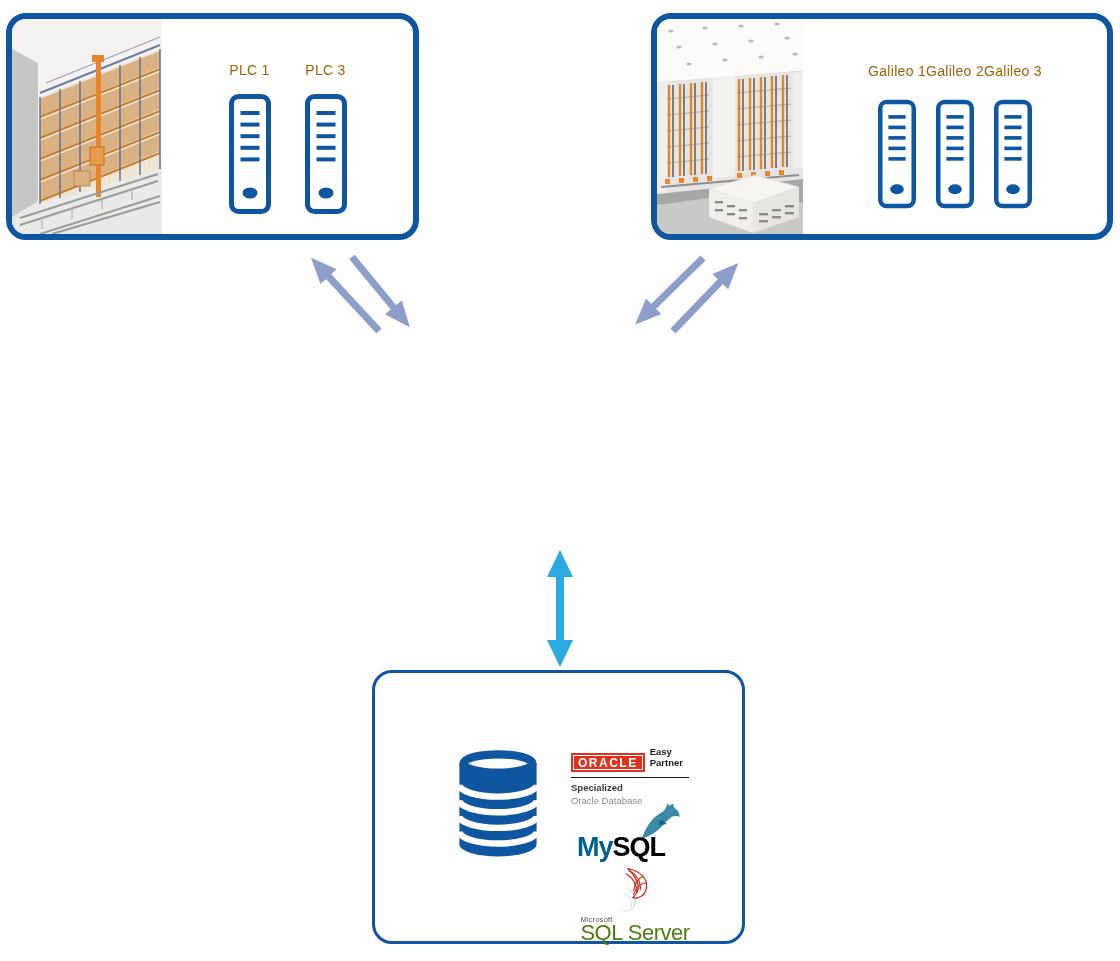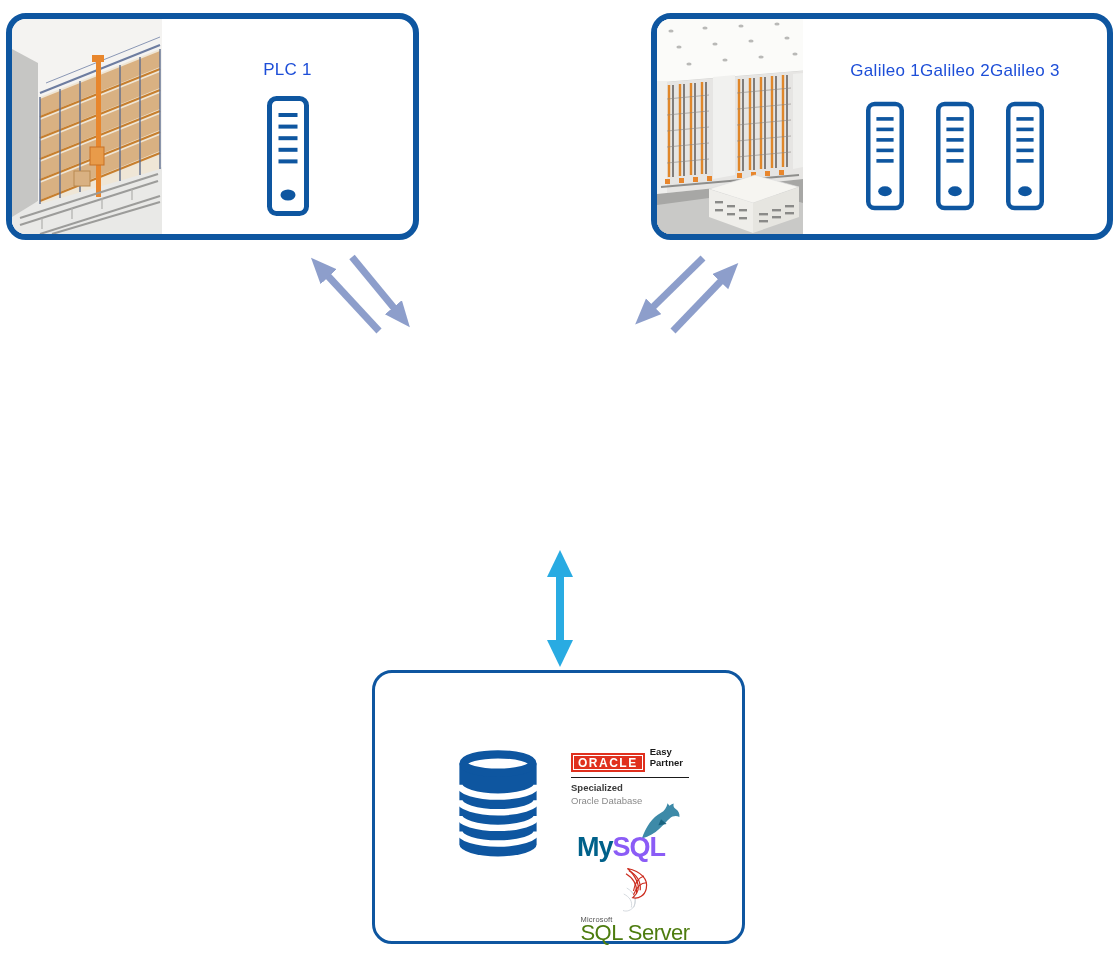--- a/index.html
+++ b/index.html
@@ -14,21 +14,21 @@
   #wcs-box { left:373px; top:347px; width:374px; height:190px; border-width:5px; border-radius:18px; flex-direction:column; align-items:center; overflow:visible; }
   #wms-box { left:372px; top:670px; width:373px; height:274px; border-width:3px; flex-direction:column; overflow:visible; }
 
   .warehouse-img { flex:0 0 auto; height:100%; }
   .warehouse-img svg { display:block; height:100%; }
 
   .units { flex:1; display:flex; justify-content:center; align-items:center; }
   #plc-box .units { gap:34px; }
   #galileo-box .units { }
   .unit { display:flex; flex-direction:column; align-items:center; gap:16px; }
-  .unit-label { font-size:17px; letter-spacing:.3px; color:#1d4ed8; white-space:nowrap;margin-top:23px; }
+  .unit-label { font-size:14px; letter-spacing:.3px; color:#a16207; white-space:nowrap;margin-top:23px; }
 
   .box-title { font-size:19px; letter-spacing:.5px; color:#3a3a3a; text-align:center; }
   #wcs-box .box-title { margin-top:15px; }
   #wcs-box .wcs-icon { margin-top:12px; }
   #wms-box .box-title { margin-top:13px; }
 
   
   .wms-inner { position:absolute; inset:0; }
   .db-icon   { position:absolute; left:77px;  top:74px;  width:92px;  height:114px; }
   .oracle-block { position:absolute; left:196px; top:70px; width:128px; }
@@ -37,21 +37,21 @@
                 padding:4px 7px 3px; outline:1px solid #fff; outline-offset:-3px; line-height:1; align-self:flex-start;margin-top:10px; }
   .oracle-badge { display:flex; flex-direction:column; justify-content:center; font-size:9.5px; font-weight:bold; color:#1a1a1a; line-height:1.15; }
   .oracle-rule { border-top:1.5px solid #1a1a1a; margin:5px 0 4px; width:118px; }
   .oracle-sub1 { font-size:9.5px; font-weight:bold; color:#3a3a3a; }
   .oracle-sub2 { font-size:9.5px; color:#8a8a8a; margin-top:2px; }
 
   .mysql-block { position:absolute; left:200px; top:128px; width:126px; height:60px; }
   .mysql-dolphin { position:absolute; right:14px; top:0; width:52px; height:40px; }
   .mysql-word { position:absolute; left:2px; bottom:0; font-size:27px; font-weight:bold; letter-spacing:-1px; line-height:1; }
   .mysql-my  { color:#00618a; }
-  .mysql-sql { color:#8b5cf6; }
+  .mysql-sql { color:#000000; }
 
   .sqlsrv-block { position:absolute; left:190px; top:194px; width:140px; text-align:center; }
   .sqlsrv-swoosh { width:50px; height:48px; margin:0 auto; display:block; }
   .sqlsrv-text { text-align:left; display:inline-block; }
   .sqlsrv-ms { font-size:7.5px; color:#555; letter-spacing:.2px; display:block; margin-bottom:-2px; }
   .sqlsrv-name { font-size:22px; color:#4d7c0f; font-weight:500; letter-spacing:-.5px; line-height:1; }
 
   
   .arrows { position:absolute; left:0; top:0; pointer-events:none; }
 </style>
@@ -141,20 +141,34 @@
           <g fill="#0e56a0">
               <rect x="11.5" y="17" width="19" height="4"></rect>
               <rect x="11.5" y="28.6" width="19" height="4"></rect>
               <rect x="11.5" y="40.2" width="19" height="4"></rect>
               <rect x="11.5" y="51.8" width="19" height="4"></rect>
               <rect x="11.5" y="63.4" width="19" height="4"></rect>
               <ellipse cx="21" cy="99" rx="7.5" ry="5.5"></ellipse>
             </g>
         </svg>
       </div>
+      <div class="unit">
+        <span class="unit-label">PLC 3</span>
+        <svg width="42" height="120" viewBox="0 0 42 120">
+          <rect x="2.5" y="2.5" width="37" height="115" rx="7" fill="#fff" stroke="#0e56a0" stroke-width="5"></rect>
+          <g fill="#0e56a0">
+              <rect x="11.5" y="17" width="19" height="4"></rect>
+              <rect x="11.5" y="28.6" width="19" height="4"></rect>
+              <rect x="11.5" y="40.2" width="19" height="4"></rect>
+              <rect x="11.5" y="51.8" width="19" height="4"></rect>
+              <rect x="11.5" y="63.4" width="19" height="4"></rect>
+              <ellipse cx="21" cy="99" rx="7.5" ry="5.5"></ellipse>
+            </g>
+        </svg>
+      </div>
     </div>
   </div>
 
   <div class="panel" id="galileo-box">
     <div class="warehouse-img">
       <svg width="146" height="215" viewBox="0 0 146 215" preserveAspectRatio="none">
         <rect width="146" height="215" fill="#f6f6f4"></rect>
 
         <polygon points="0,0 146,0 146,52 0,64" fill="#fbfbf9"></polygon>
         <line x1="0" y1="64" x2="146" y2="52" stroke="#d6d6d4" stroke-width="1"></line>

